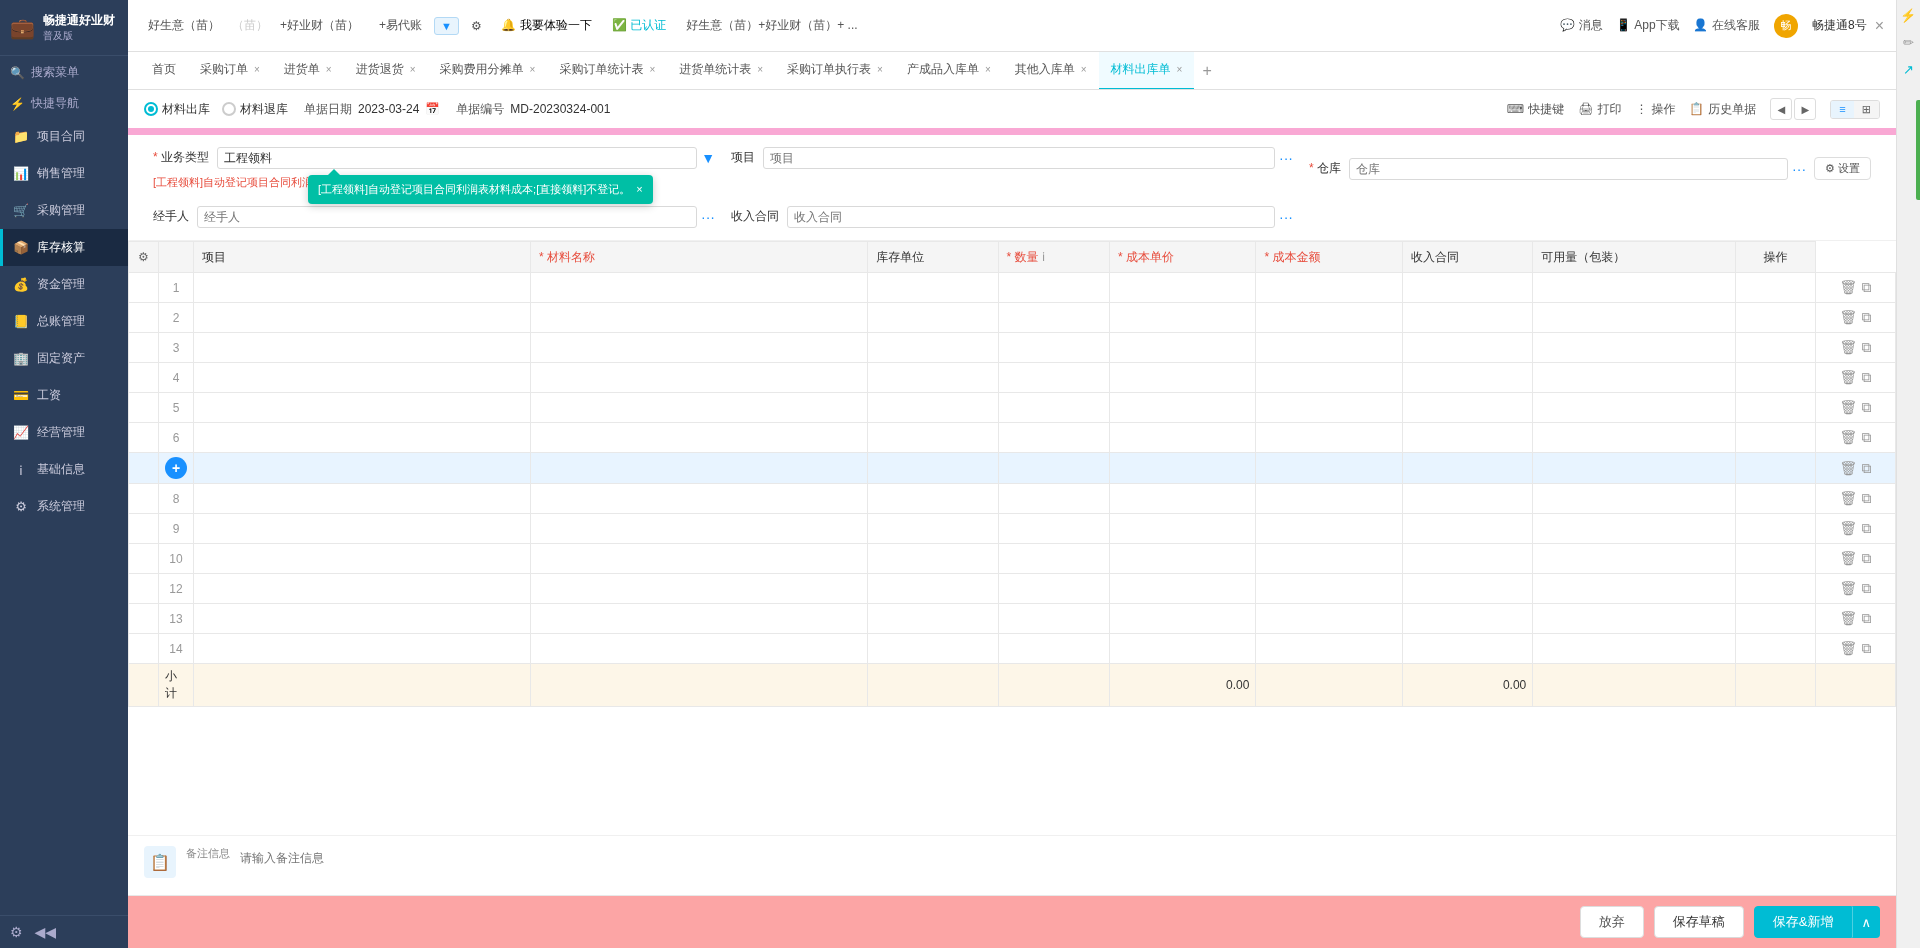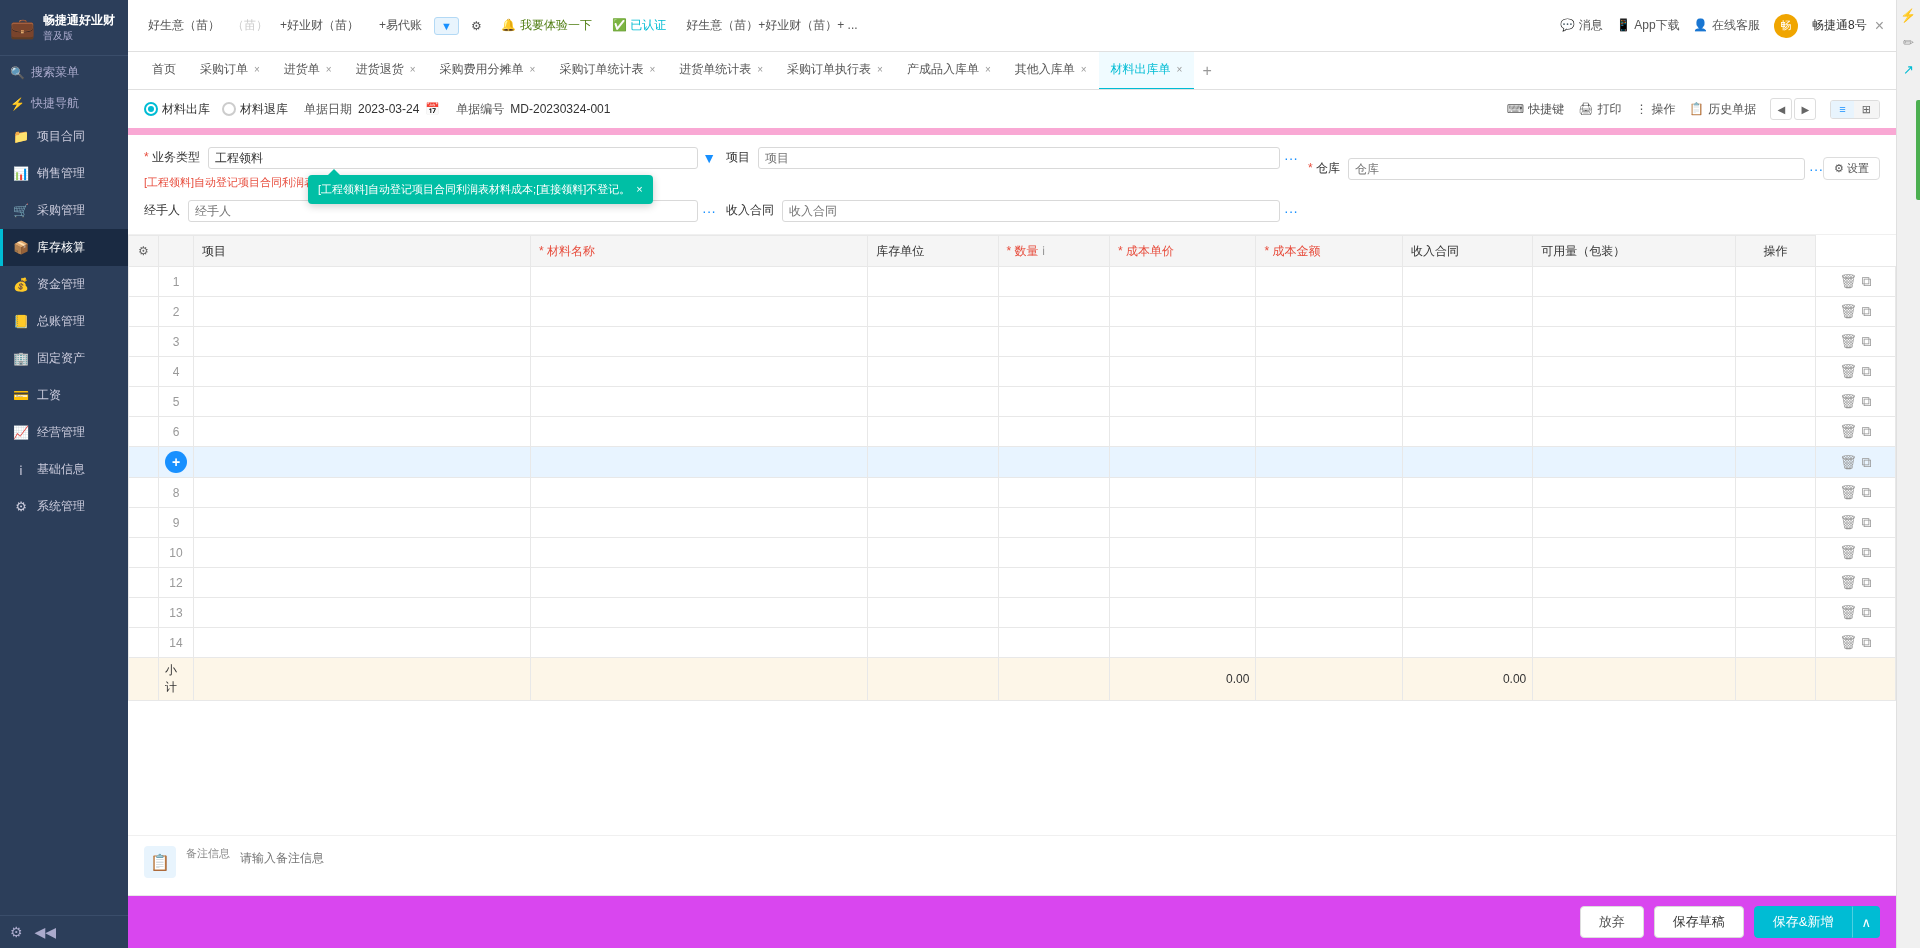--- a/index.html
+++ b/index.html
@@ -51,21 +51,21 @@
     .doc-field span { color: #333; font-weight: 500; }
     .doc-header-right { margin-left: auto; display: flex; align-items: center; gap: 14px; }
     .doc-action-btn { display: flex; align-items: center; gap: 4px; cursor: pointer; color: #555; font-size: 12px; }
     .nav-arrows { display: flex; gap: 2px; }
     .nav-arrow { width: 22px; height: 22px; border: 1px solid #ddd; border-radius: 3px; cursor: pointer; display: flex; align-items: center; justify-content: center; color: #666; font-size: 10px; }
     .view-toggle { display: flex; border: 1px solid #ddd; border-radius: 3px; overflow: hidden; }
     .view-toggle-btn { padding: 2px 8px; cursor: pointer; color: #666; font-size: 11px; background: #f5f5f5; }
     .view-toggle-btn.active { background: #e8f4fd; color: #1890ff; }
 
     
-    .form-area { padding: 12px 16px; border-bottom: 1px solid #f0f0f0; display: grid; grid-template-columns: 1fr 1fr 1fr; gap: 10px; flex-shrink: 0; position: relative; }
+    .form-area { padding: 12px 25px; border-bottom: 1px solid #f0f0f0; display: grid; grid-template-columns: 1fr 1fr 1fr; gap: 16px; flex-shrink: 0; position: relative; }
     .form-row { display: flex; align-items: flex-start; gap: 8px; }
     .form-label { color: #333; font-size: 12px; white-space: nowrap; margin-top: 2px; }
     .form-label.required::before { content: '* '; color: #e74c3c; }
     .form-input { flex: 1; border: 1px solid #d9d9d9; border-radius: 3px; padding: 3px 6px; font-size: 12px; color: #333; min-width: 0; background: #fff; }
     .form-select-wrapper { display: flex; align-items: center; flex: 1; }
     .form-select { flex: 1; border: 1px solid #d9d9d9; border-radius: 3px; padding: 3px 6px; font-size: 12px; color: #333; background: #fff; }
     .form-dots { color: #1890ff; cursor: pointer; margin-left: 4px; font-size: 14px; }
     .form-hint { color: #e74c3c; font-size: 11px; margin-top: 2px; }
     .form-hint-green { background: #00bfa5; color: #fff; border-radius: 4px; padding: 6px 10px; font-size: 11px; line-height: 1.5; position: absolute; top: 40px; left: 180px; z-index: 100; min-width: 200px; box-shadow: 0 2px 8px rgba(0,0,0,0.2); }
     .form-hint-green::before { content: ''; position: absolute; top: -6px; left: 20px; border-left: 6px solid transparent; border-right: 6px solid transparent; border-bottom: 6px solid #00bfa5; }
@@ -83,21 +83,21 @@
     .op-btn { cursor: pointer; color: #999; font-size: 14px; margin: 0 2px; }
     .add-row-btn { width: 22px; height: 22px; background: #1890ff; color: #fff; border-radius: 50%; display: flex; align-items: center; justify-content: center; cursor: pointer; font-size: 14px; font-weight: bold; }
     .subtotal-row td { background: #fdf6e8; font-weight: 500; color: #333; }
 
     
     .note-area { padding: 10px 16px; border-top: 1px solid #f0f0f0; display: flex; align-items: flex-start; gap: 10px; min-height: 60px; flex-shrink: 0; }
     .note-icon { width: 32px; height: 32px; background: #e8f4fd; border-radius: 4px; display: flex; align-items: center; justify-content: center; color: #1890ff; font-size: 16px; flex-shrink: 0; }
     .note-input { flex: 1; border: none; outline: none; font-size: 12px; color: #999; padding: 4px 0; resize: none; }
 
     
-    .footer { padding: 10px 16px; border-top: 1px solid #e8e8e8; display: flex; justify-content: flex-end; gap: 10px; background: #d946ef; flex-shrink: 0; }
+    .footer { padding: 10px 16px; border-top: 1px solid #e8e8e8; display: flex; justify-content: flex-end; gap: 10px; background: #fca5a5; flex-shrink: 0; }
     .btn { padding: 6px 18px; border-radius: 4px; font-size: 13px; cursor: pointer; border: 1px solid #ddd; }
     .btn-default { background: #fff; color: #555; border-color: #ddd; }
     .btn-secondary { background: #fff; color: #333; border-color: #d9d9d9; }
     .btn-primary { background: #00bcd4; color: #fff; border-color: #00bcd4; display: flex; align-items: center; gap: 4px; }
     .btn-split { background: #00bcd4; color: #fff; border-color: #00bcd4; padding: 6px 8px; border-left: 1px solid rgba(255,255,255,0.3); cursor: pointer; border-radius: 0 4px 4px 0; }
 
     
     .right-panel { width: 24px; background: #f0f0f0; border-left: 1px solid #e0e0e0; display: flex; flex-direction: column; align-items: center; padding: 8px 0; gap: 12px; flex-shrink: 0; }
     .right-panel-icon { cursor: pointer; color: #999; font-size: 13px; }
 
@@ -178,21 +178,21 @@
 <div class="main">
 
   <div class="topbar">
     <div class="topbar-nav">
       <span class="topbar-nav-item">好生意（苗）</span>
       <span class="topbar-nav-sep">（苗）</span>
       <span class="topbar-nav-item">+好业财（苗）</span>
       <span class="topbar-nav-item">+易代账</span>
       <span class="topbar-nav-more">▼</span>
       <span class="topbar-nav-item">⚙</span>
-      <span class="topbar-nav-item" style="color:#4d7c0f;text-align:center;">🔔 我要体验一下</span>
+      <span class="topbar-nav-item" style="color:#000000;text-align:center;">🔔 我要体验一下</span>
       <span class="topbar-nav-item" style="color:#00bcd4;">✅ 已认证</span>
       <span class="topbar-nav-item">好生意（苗）+好业财（苗）+ ...</span>
     </div>
     <div class="topbar-right">
       <span class="topbar-right-item">💬 消息</span>
       <span class="topbar-right-item">📱 App下载</span>
       <span class="topbar-right-item">👤 在线客服</span>
       <span style="width:24px;height:24px;background:#f0a500;border-radius:50%;display:inline-flex;align-items:center;justify-content:center;font-size:11px;color:#fff;">畅</span>
       <span style="cursor:pointer;color:#333;">畅捷通8号</span>
     </div>
@@ -322,21 +322,21 @@
       </div>
 
       <div style="display:flex;align-items:center;justify-content:space-between;">
         <div class="form-row" style="flex:1;">
           <label class="form-label required">仓库</label>
           <div class="form-select-wrapper">
             <input class="form-input" style="color: rgb(187, 187, 187);" placeholder="仓库">
             <span class="form-dots">···</span>
           </div>
         </div>
-        <button class="btn btn-default" style="font-size:11px;padding:3px 10px;">⚙ 设置</button>
+        <button class="btn btn-default" style="font-size:11px;padding:3px 10px;margin-left:8px;">⚙ 设置</button>
       </div>
 
       <div class="form-row">
         <label class="form-label">经手人</label>
         <div class="form-select-wrapper">
           <input class="form-input" style="color: rgb(187, 187, 187);" placeholder="经手人">
           <span class="form-dots">···</span>
         </div>
       </div>
 

